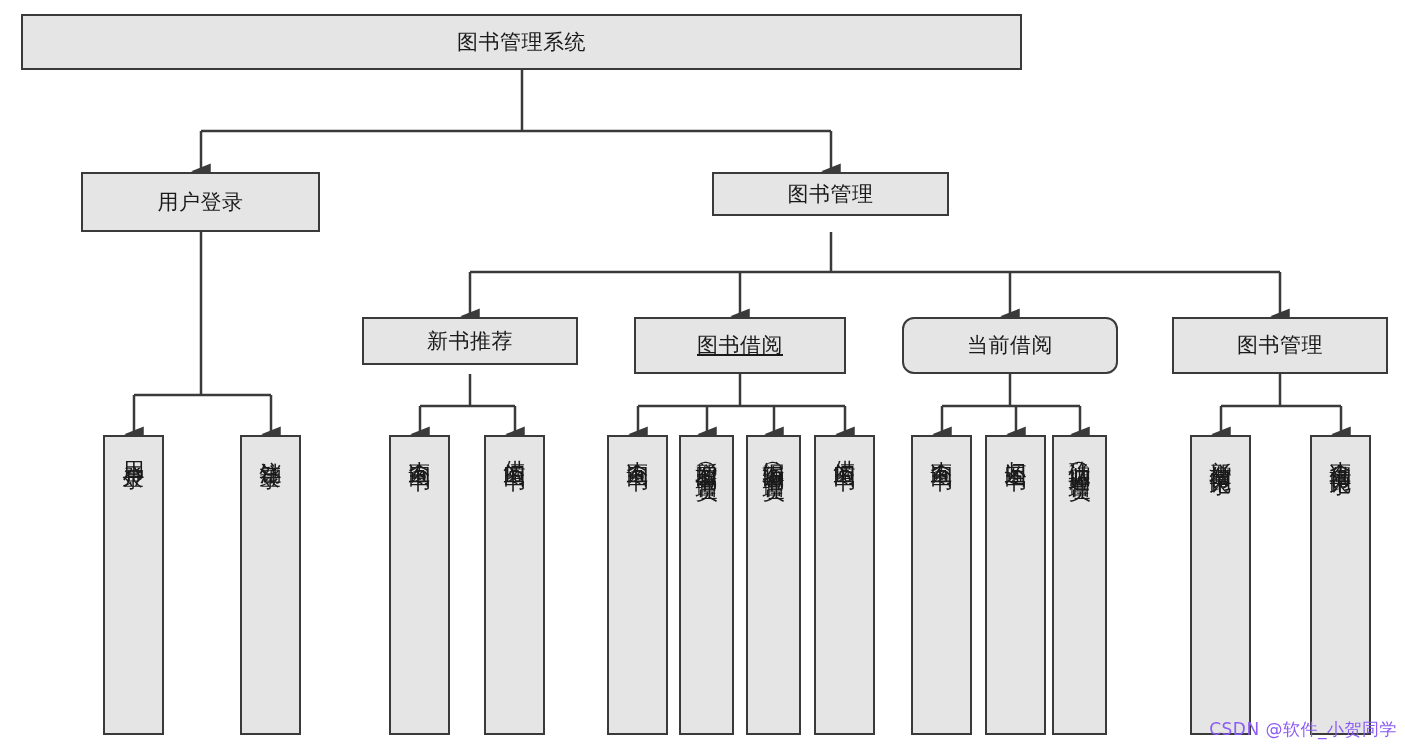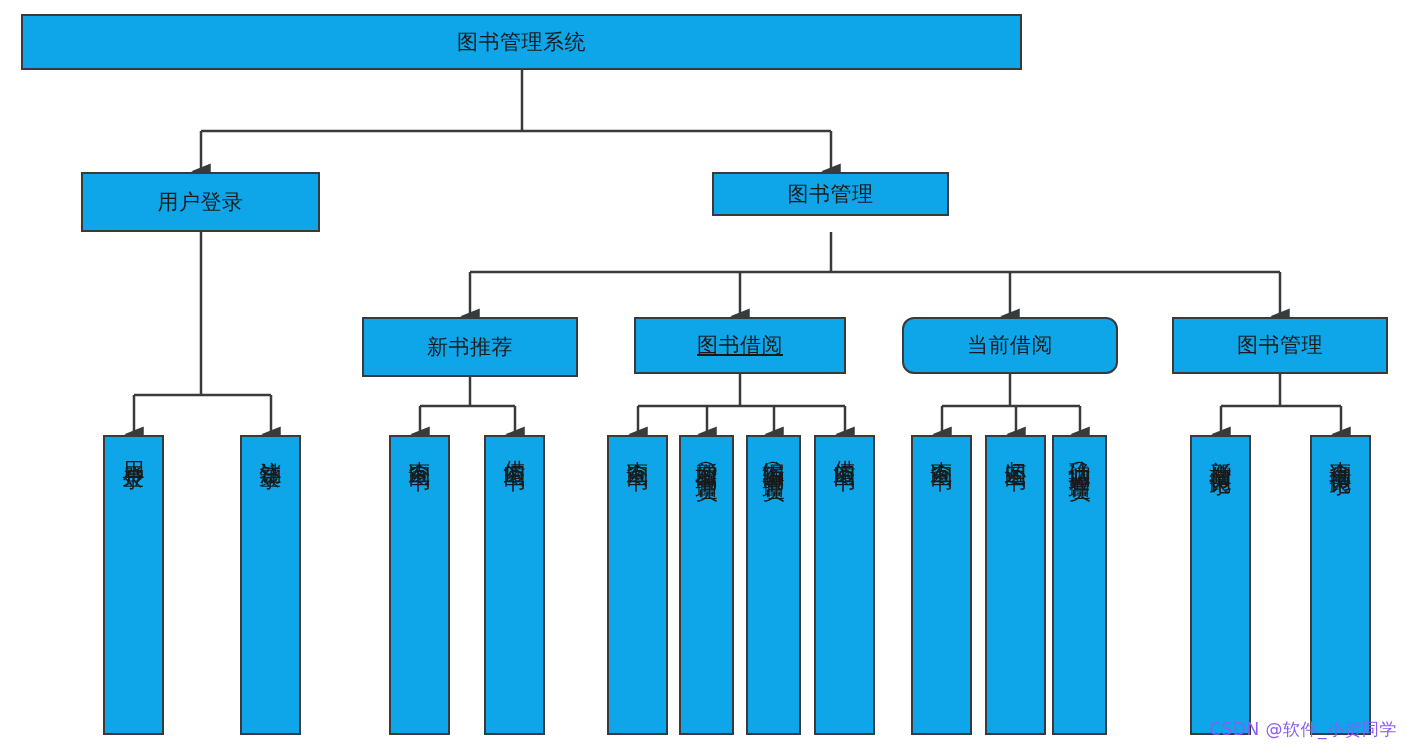--- a/index.html
+++ b/index.html
@@ -22,21 +22,21 @@
     left: 0;
     top: 0;
     width: 1405px;
     height: 747px;
     pointer-events: none;
   }
   .node {
     position: absolute;
     box-sizing: border-box;
     border: 2.5px solid #3a3a3a;
-    background: #0ea5e9;
+    background: #e5e5e5;
     display: flex;
     align-items: center;
     justify-content: center;
     color: #1a1a1a;
   }
   .node .lbl {
     display: block;
     text-align: center;
     line-height: 1.18;
   }
@@ -119,21 +119,21 @@
   <div id="nodes">
       <div class="node horiz" style="left: 21px; top: 14px; width: 1001px; height: 56px;">
         <span class="lbl">图书管理系统</span>
       </div>
       <div class="node horiz" style="left: 81px; top: 172px; width: 239px; height: 60px;">
         <span class="lbl">用户登录</span>
       </div>
       <div class="node horiz" style="left: 712px; top: 172px; width: 237px; height: 44px;">
         <span class="lbl">图书管理</span>
       </div>
-      <div class="node horiz" style="left: 362px; top: 317px; width: 216px; height: 60px;">
+      <div class="node horiz" style="left: 362px; top: 317px; width: 216px; height: 48px;">
         <span class="lbl">新书推荐</span>
       </div>
       <div class="node horiz" style="left: 634px; top: 317px; width: 212px; height: 57px; text-decoration: underline;">
         <span class="lbl">图书借阅</span>
       </div>
       <div class="node horiz" style="left: 902px; top: 317px; width: 216px; height: 57px; border-radius: 12px;">
         <span class="lbl">当前借阅</span>
       </div>
       <div class="node horiz" style="left: 1172px; top: 317px; width: 216px; height: 57px;">
         <span class="lbl">图书管理</span>

